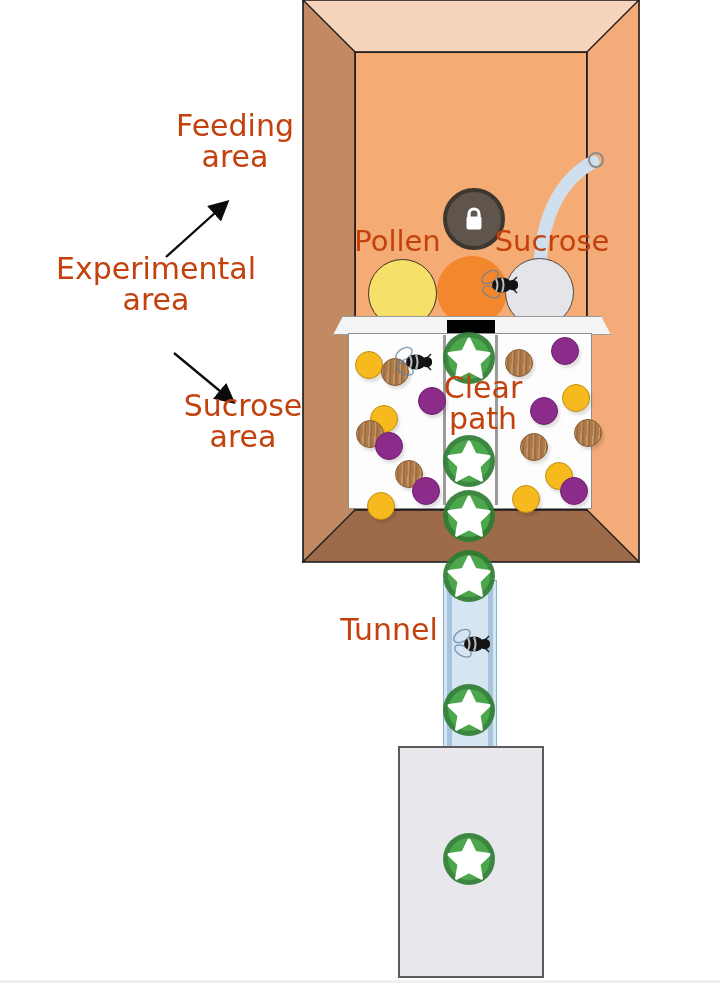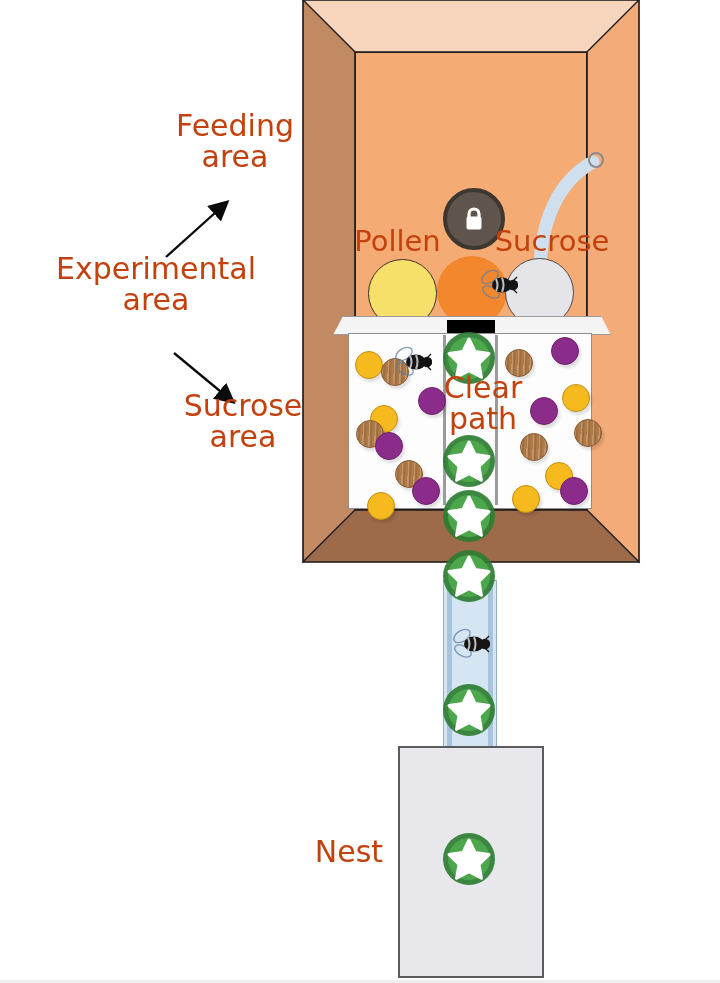--- a/index.html
+++ b/index.html
@@ -293,16 +293,16 @@
 area</div>
   <div class="lbl" style="left:170px;top:390px;width:146px">Sucrose
 area</div>
 
   <div class="lbl small" style="left:340px;top:226px;width:115px">Pollen</div>
   <div class="lbl small" style="left:487px;top:226px;width:130px">Sucrose</div>
 
   <div class="lbl" style="left:428px;top:372px;width:110px">Clear
 path</div>
 
-  <div class="lbl" style="left:303px;top:836px;width:92px">Nest</div>
+  <div class="lbl" style="left:330px;top:614px;width:118px">Tunnel</div>
 
   <div id="bottom-rule"></div>
 </div>
 
 </body></html>

